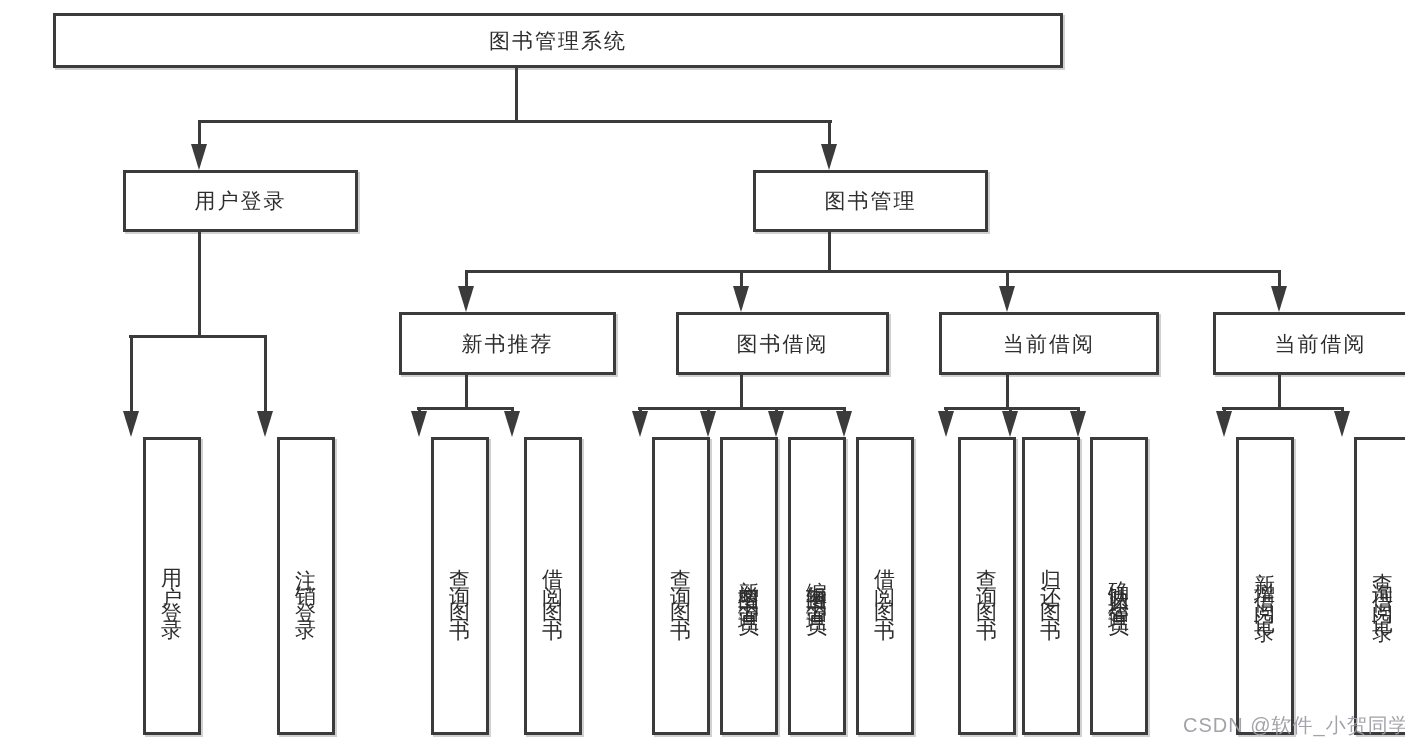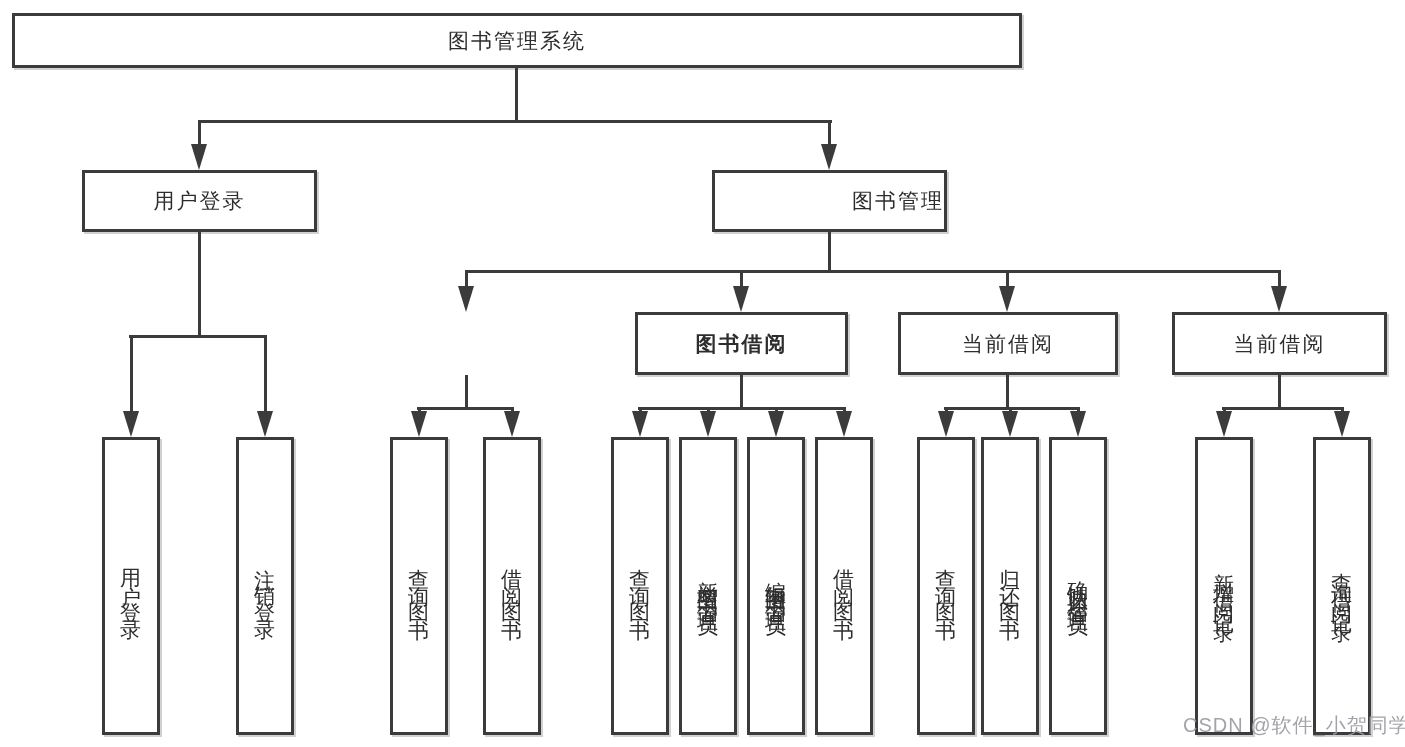--- a/index.html
+++ b/index.html
@@ -5,21 +5,21 @@
   :root { --line:#3b3b3b; --text:#2d2d2d; }
   html,body { margin:0; padding:0; background:#ffffff; }
   body { font-family:"Liberation Sans", sans-serif; }
   #canvas { position:relative; width:1405px; height:747px; background:#ffffff; overflow:hidden; }
 
   .box {
     position:absolute; box-sizing:border-box; background:#ffffff;
     border:3px solid var(--line);
     box-shadow:2px 2px 0 rgba(90,90,90,.28);
     display:flex; align-items:center; justify-content:center;
-    color:var(--text); font-size:21px; letter-spacing:2px;
+    color:var(--text); font-size:21px; letter-spacing:2px;margin-left:41px;
   }
   .vbox .vlabel {
     writing-mode:vertical-rl; text-orientation:mixed;
     letter-spacing:17px; line-height:1; white-space:nowrap;
   }
   .vbox .ls6 { letter-spacing:10px; }
   .vbox .ls9 { letter-spacing:5px; }
 
   .hline,.vline { position:absolute; background:var(--line); }
   .hline { height:3px; }
@@ -52,37 +52,40 @@
   </div>
 
   <div class="vline" style="left:515px; top:68px; height:52px;"></div>
   <div class="hline" style="left:198px; top:120px; width:634px;"></div>
   <div class="arrow" style="left:191px; top:120px; height:50px;"></div>
   <div class="arrow" style="left:821px; top:120px; height:50px;"></div>
 
   <div class="box" style="left:82px; top:170px; width:235px; height:62px;">
     <span>用户登录</span>
   </div>
-  <div class="box" style="left:712px; top:170px; width:235px; height:62px;justify-content:flex-end;">
+  <div class="box" style="left:712px; top:170px; width:235px; height:62px;">
     <span>图书管理</span>
   </div>
 
   <div class="vline" style="left:198px; top:232px; height:103px;"></div>
   <div class="hline" style="left:129px; top:335px; width:137px;"></div>
   <div class="arrow" style="left:123px; top:335px; height:102px;"></div>
   <div class="arrow" style="left:257px; top:335px; height:102px;"></div>
 
   <div class="vline" style="left:828px; top:232px; height:38px;"></div>
   <div class="hline" style="left:465px; top:270px; width:816px;"></div>
   <div class="arrow" style="left:458px; top:270px; height:42px;"></div>
   <div class="arrow" style="left:733px; top:270px; height:42px;"></div>
   <div class="arrow" style="left:999px; top:270px; height:42px;"></div>
   <div class="arrow" style="left:1271px; top:270px; height:42px;"></div>
 
-  <div class="box" style="left:635px; top:312px; width:213px; height:63px;font-weight:bold;">
+  <div class="box" style="left:358px; top:312px; width:217px; height:63px;">
+    <span>新书推荐</span>
+  </div>
+  <div class="box" style="left:635px; top:312px; width:213px; height:63px;">
     <span>图书借阅</span>
   </div>
   <div class="box" style="left:898px; top:312px; width:220px; height:63px;">
     <span>当前借阅</span>
   </div>
   <div class="box" style="left:1172px; top:312px; width:215px; height:63px;">
     <span>当前借阅</span>
   </div>
 
   <div class="vline" style="left:465px; top:375px; height:32px;"></div>

